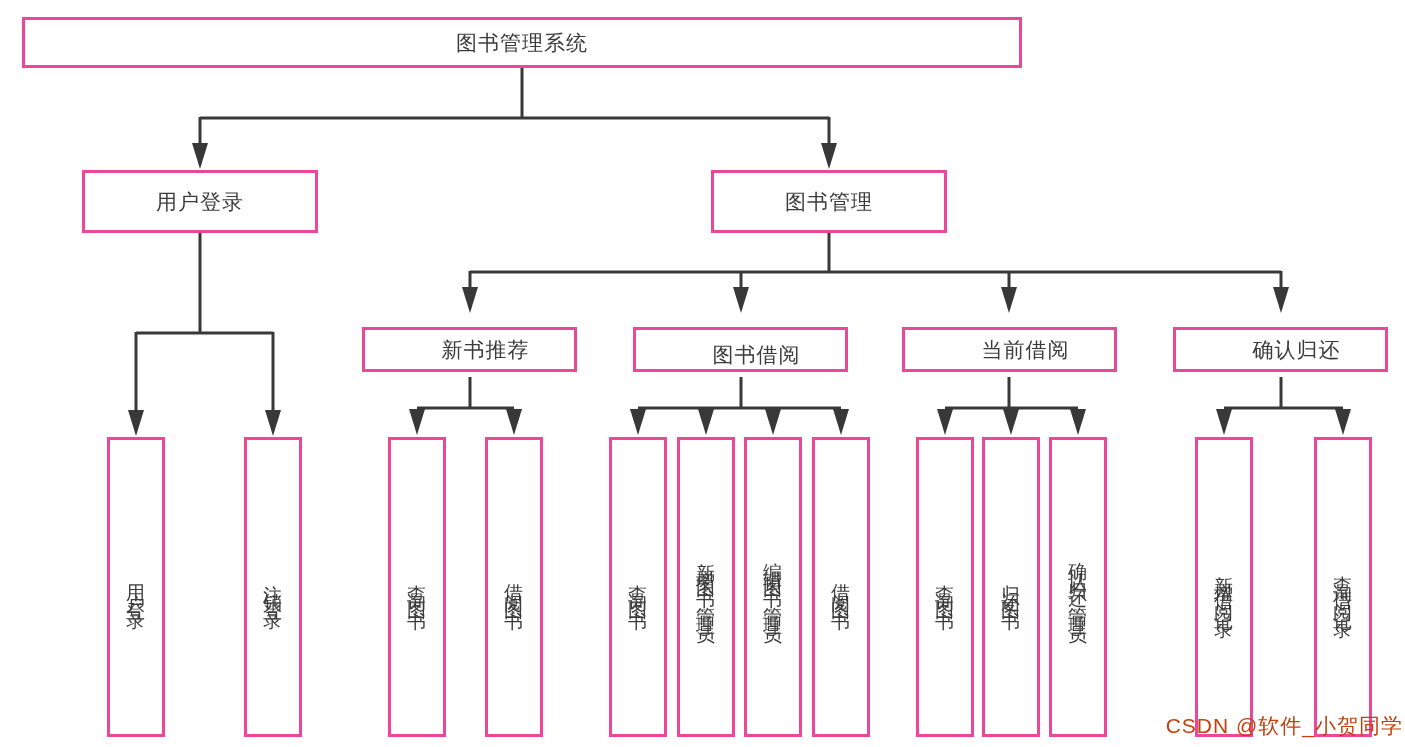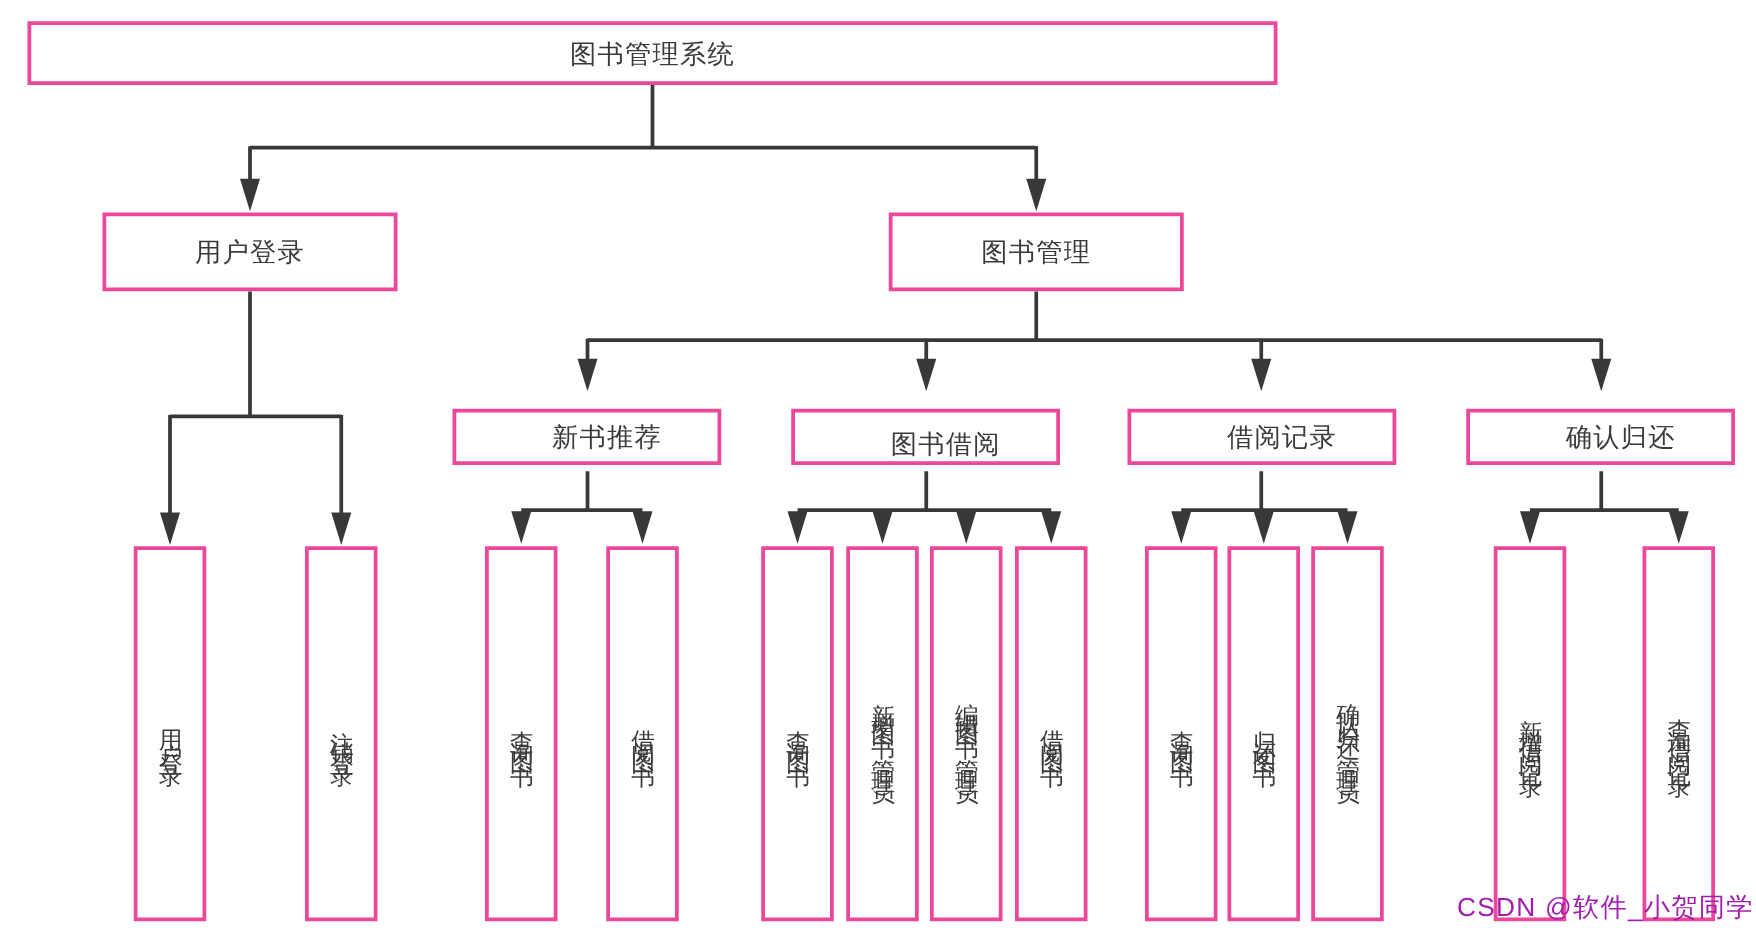--- a/index.html
+++ b/index.html
@@ -29,21 +29,21 @@
     text-orientation: mixed;
     font-size: 19px;
     letter-spacing: 9px;
     line-height: 1;
     white-space: nowrap;
   }
   .watermark {
     position: absolute;
     right: 2px; top: 712px;
     font-size: 21px;
-    color: #a21caf;
+    color: #c2410c;
     letter-spacing: 1px;
     z-index: 5;
     white-space: nowrap;
   }
 </style>
 </head>
 <body>
 
 <div class="canvas">
 
@@ -120,21 +120,21 @@
     <span class="hlabel">图书管理</span>
   </div>
 
   <div class="box lvl3" style="left:362px;">
     <span class="hlabel">新书推荐</span>
   </div>
   <div class="box lvl3" style="left:633px;align-items:flex-end;">
     <span class="hlabel">图书借阅</span>
   </div>
   <div class="box lvl3" style="left:902px;">
-    <span class="hlabel">借阅记录</span>
+    <span class="hlabel">当前借阅</span>
   </div>
   <div class="box lvl3" style="left:1173px;">
     <span class="hlabel">确认归还</span>
   </div>
 
   <div class="box leaf" style="left:107px;">
     <span class="vlabel">用户登录</span>
   </div>
   <div class="box leaf" style="left:244px;">
     <span class="vlabel">注销登录</span>

